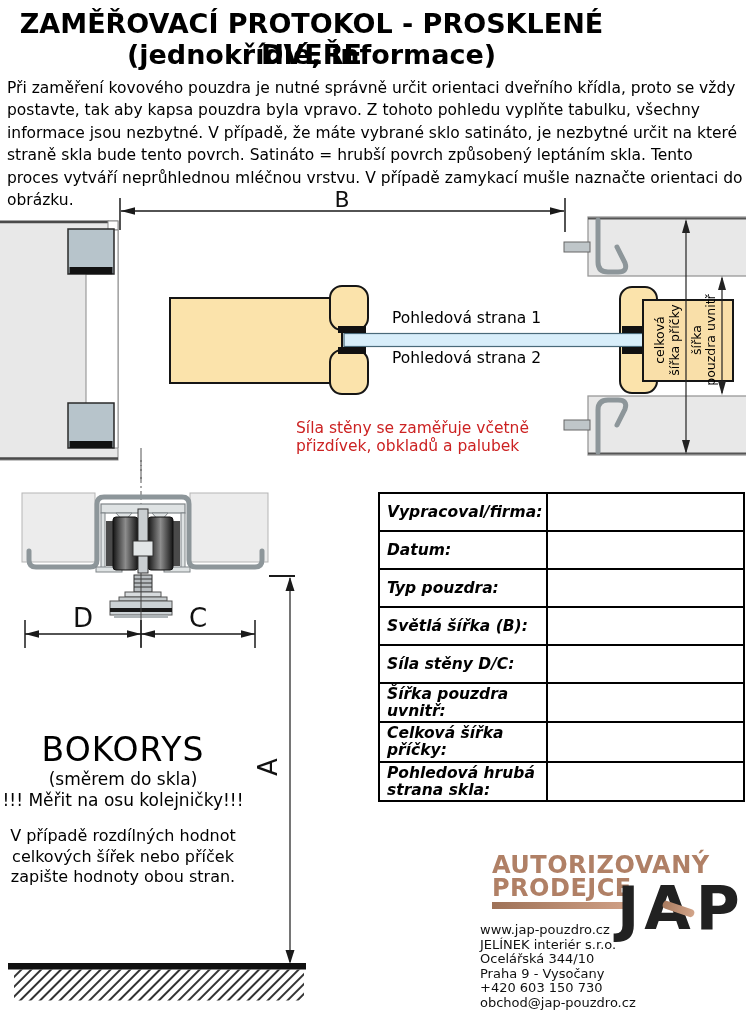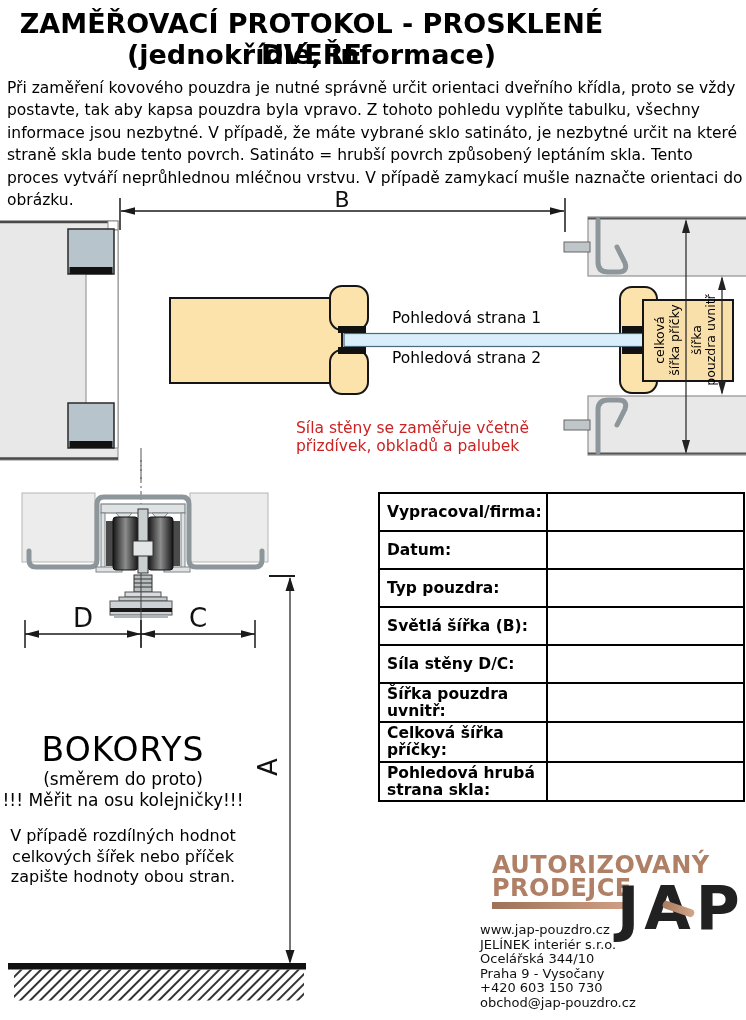--- a/index.html
+++ b/index.html
@@ -10,21 +10,21 @@
   .t1{top:8px;}
   .t2{top:39px;}
   .intro{left:7px;top:77px;width:736px;font-size:15.5px;line-height:22.4px;}
   svg text{font-family:"DejaVu Sans","Liberation Sans",sans-serif;}
   
   .bok-text{left:0;top:731px;width:246px;text-align:center;}
   .bok-title{font-size:33px;letter-spacing:1px;line-height:1.15;}
   .bok-sub{font-size:17px;line-height:1.22;}
   .bok-note{font-size:16px;line-height:1.28;margin-top:16px;padding:0 6px;}
   
-  .form-table{position:absolute;left:378px;top:492px;border-collapse:collapse;table-layout:fixed;width:352px;}
+  .form-table{position:absolute;left:378px;top:492px;border-collapse:collapse;table-layout:fixed;width:352px;font-style:italic;}
   .form-table td{border:2px solid #000;vertical-align:middle;}
   .form-table td.lbl{width:157px;font-weight:bold;font-size:15.5px;line-height:1.08;padding:2px 2px 2px 7px;}
   .form-table td.val{width:193px;}
   .form-table tr{height:38px;}
   
   .auth-line{color:#b08066;font-weight:bold;font-size:24px;line-height:1;letter-spacing:.5px;}
   .auth1{left:492px;top:853px;}
   .auth2{left:492px;top:876px;}
   .auth-bar{left:492px;top:902px;width:134px;height:7px;background:linear-gradient(90deg,#9e7258,#cf9f85);}
   .jap{left:617px;top:878px;font-size:60px;font-weight:bold;line-height:1;letter-spacing:5px;color:#212121;}
@@ -203,21 +203,21 @@
     </g>
 
     <g>
       <rect x="8" y="508" width="298" height="6.5" fill="#111"></rect>
       <rect x="14" y="514.5" width="290" height="31" fill="url(#hatchPat)"></rect>
     </g>
   </svg>
 
   <div class="abs bok-text">
     <div class="bok-title">BOKORYS</div>
-    <div class="bok-sub">(směrem do proto)</div>
+    <div class="bok-sub">(směrem do skla)</div>
     <div class="bok-sub">!!! Měřit na osu kolejničky!!!</div>
     <div class="bok-note">V případě rozdílných hodnot celkových šířek nebo příček zapište hodnoty obou stran.</div>
   </div>
 
   <table class="form-table">
     <tbody>
       <tr>
         <td class="lbl">Vypracoval/firma:</td>
         <td class="val"></td>
       </tr>

